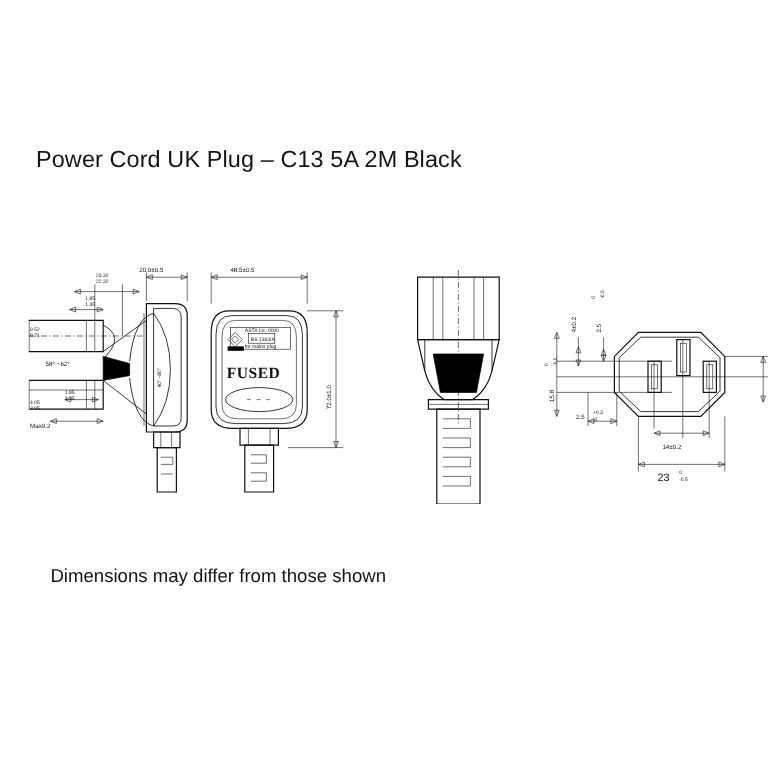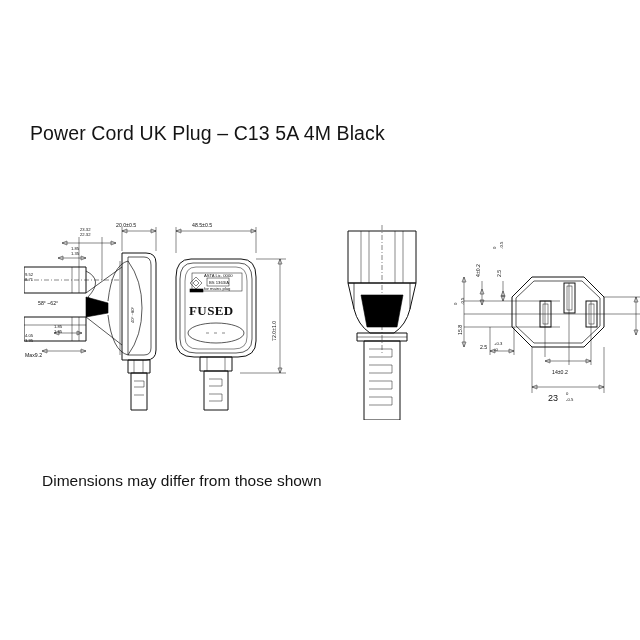--- a/index.html
+++ b/index.html
@@ -73,21 +73,21 @@
   .ln-hair { stroke: #111111; fill: none; stroke-width: 0.5; }
   .ln-dash { stroke: #111111; fill: none; stroke-width: 0.5; stroke-dasharray: 5 2 1 2; }
   .fill-black { fill: #000000; stroke: #000000; stroke-width: 0.6; }
   .fill-white { fill: #ffffff; }
 </style>
 </head>
 <body>
 
 <div class="page">
 
-  <div class="product-title">Power Cord UK Plug – C13 5A 4M Black</div>
+  <div class="product-title">Power Cord UK Plug – C13 5A 2M Black</div>
 
   <div class="drawing-area">
     <svg width="640" height="215" viewBox="0 0 640 215" xmlns="http://www.w3.org/2000/svg">
 
       <g>
 
         <path class="ln-hair" d="M55 32 L55 62"></path>
         <path class="ln-hair" d="M78 32 L78 75"></path>
         <path class="ln-hair" d="M38 38 L92 38"></path>
         <path class="ln-hair" d="M38 38 l5 -2 v4 z" fill="#111"></path>

